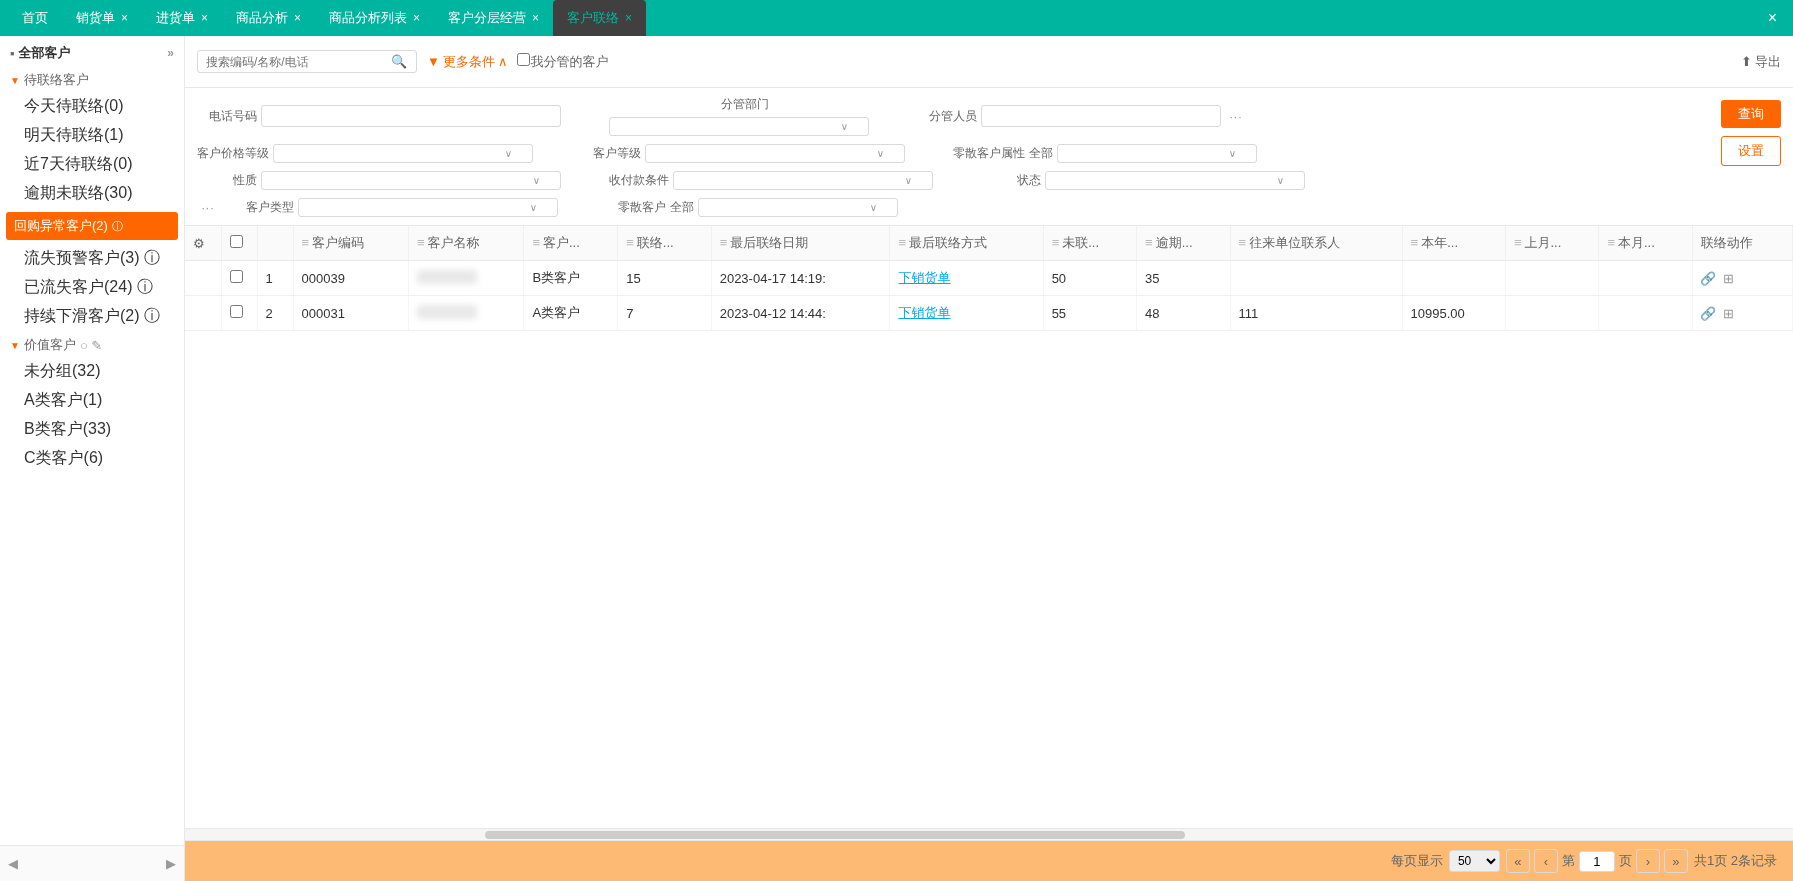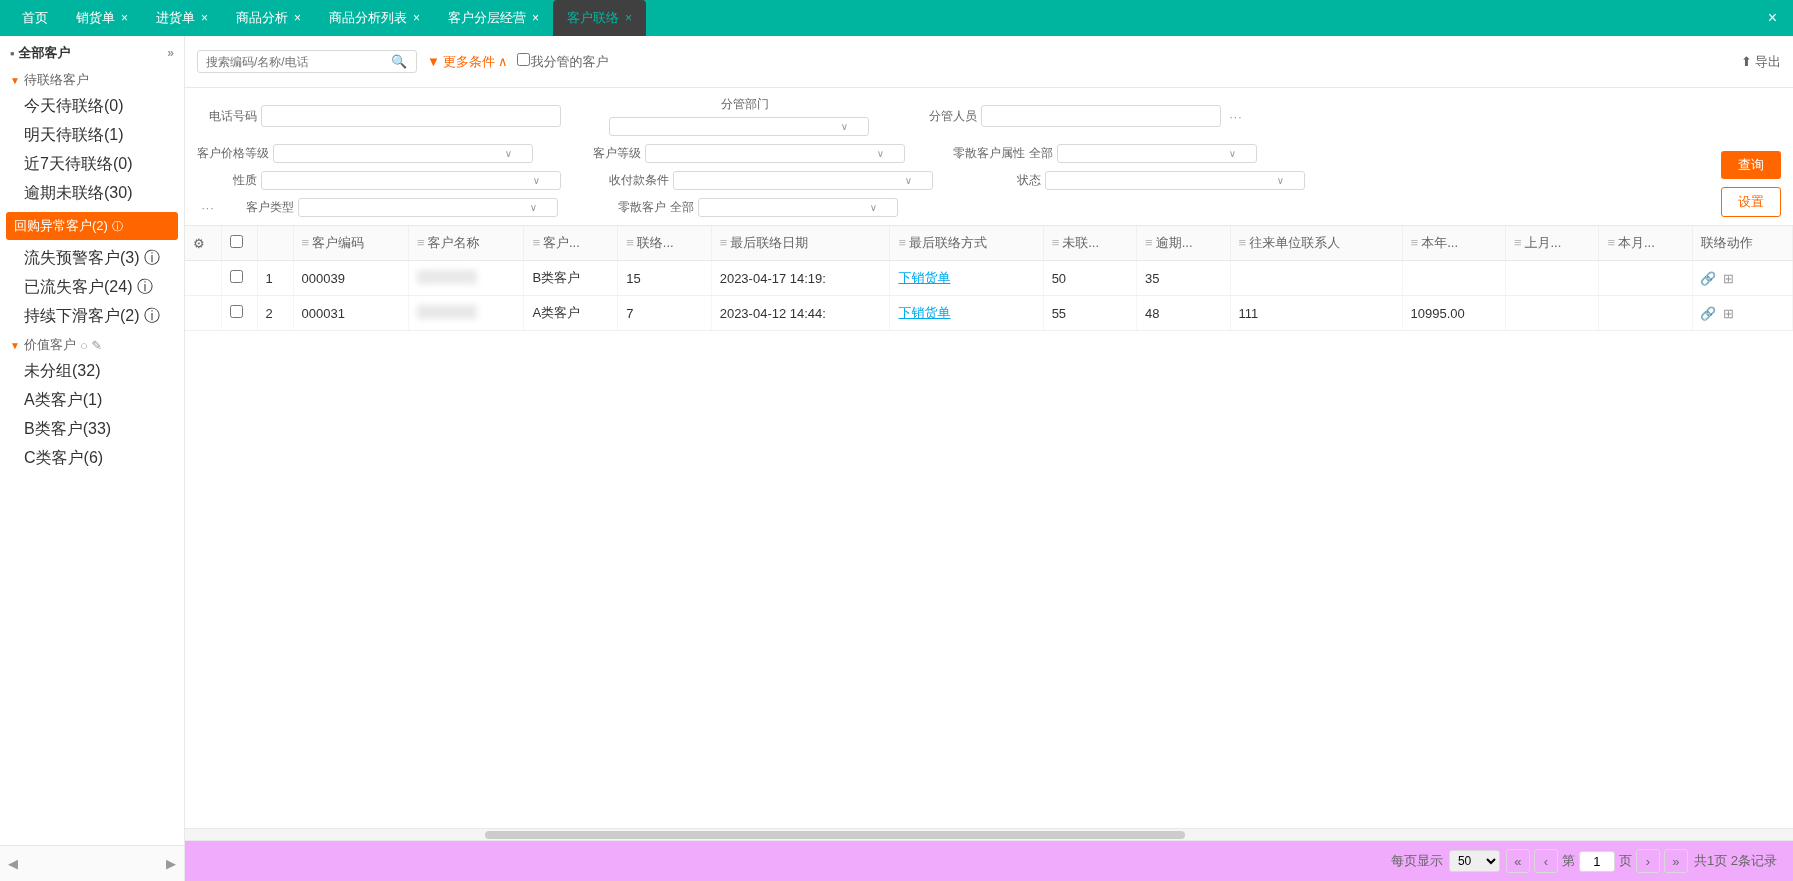--- a/index.html
+++ b/index.html
@@ -72,21 +72,21 @@
     .col-check { width: 36px; }
     .col-no { width: 36px; }
     .link-text { color: #00aaee; text-decoration: underline; cursor: pointer; }
     .action-icons { display: flex; gap: 6px; color: #999; cursor: pointer; }
     .blurred { filter: blur(3px); background: #e8e8e8; display: inline-block; width: 60px; height: 14px; border-radius: 2px; }
 
     
     .tooltip-box { position: fixed; top: 224px; left: 8px; background: #fff; border: 1px solid #ddd; border-radius: 4px; padding: 8px 12px; font-size: 12px; color: #555; box-shadow: 0 2px 8px rgba(0,0,0,0.12); max-width: 320px; z-index: 100; }
 
     
-    .pagination { display: flex; align-items: center; justify-content: flex-end; padding: 8px 16px; background: #f0abfc; border-top: 1px solid #e8e8e8; gap: 6px; font-size: 12px; color: #666; flex-shrink: 0; }
+    .pagination { display: flex; align-items: center; justify-content: flex-end; padding: 8px 16px; background: #fdba74; border-top: 1px solid #e8e8e8; gap: 6px; font-size: 12px; color: #666; flex-shrink: 0; }
     .pagination .per-page { display: flex; align-items: center; gap: 4px; }
     .pagination select { border: 1px solid #d9d9d9; border-radius: 3px; padding: 2px 4px; font-size: 12px; }
     .pagination .page-nav { display: flex; align-items: center; gap: 4px; }
     .pagination .page-btn { width: 24px; height: 24px; display: flex; align-items: center; justify-content: center; border: 1px solid #d9d9d9; border-radius: 3px; cursor: pointer; color: #666; }
     .pagination .page-input { width: 36px; border: 1px solid #d9d9d9; border-radius: 3px; text-align: center; padding: 2px; }
     .pagination .total { color: #666; }
 
     
     .bottom-scroll { height: 12px; background: #f5f5f5; border-top: 1px solid #e8e8e8; flex-shrink: 0; }
 
@@ -280,21 +280,21 @@
               <span class="filter-label">零散客户</span>
               <span class="filter-text">全部</span>
               <div class="filter-select" style="width:200px;">
                 <span></span>
                 <span class="arrow">∨</span>
               </div>
             </div>
           </div>
         </div>
 
-        <div style="display:flex; flex-direction:column; justify-content:flex-end; padding-top:4px; gap:4px;">
+        <div style="display:flex; flex-direction:column; justify-content:flex-start; padding-top:4px; gap:4px;">
           <button class="btn-query">查询</button>
           <button class="btn-set">设置</button>
         </div>
       </div>
     </div>
 
     <div class="table-wrapper">
       <table>
         <thead>
           <tr>

